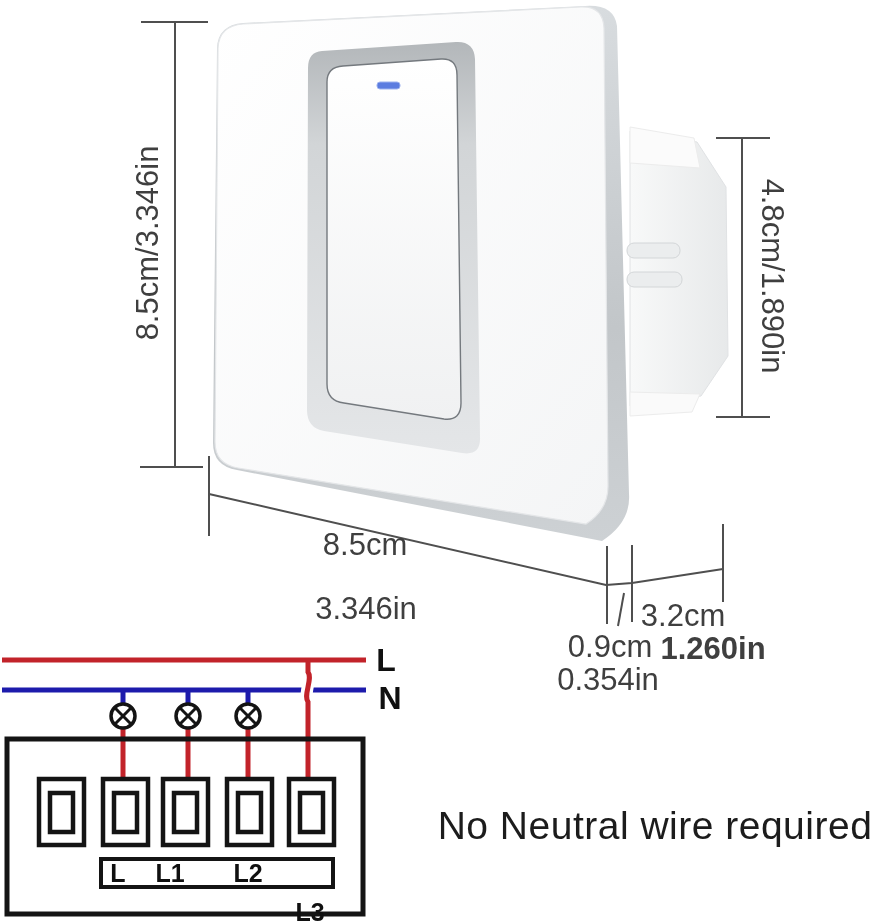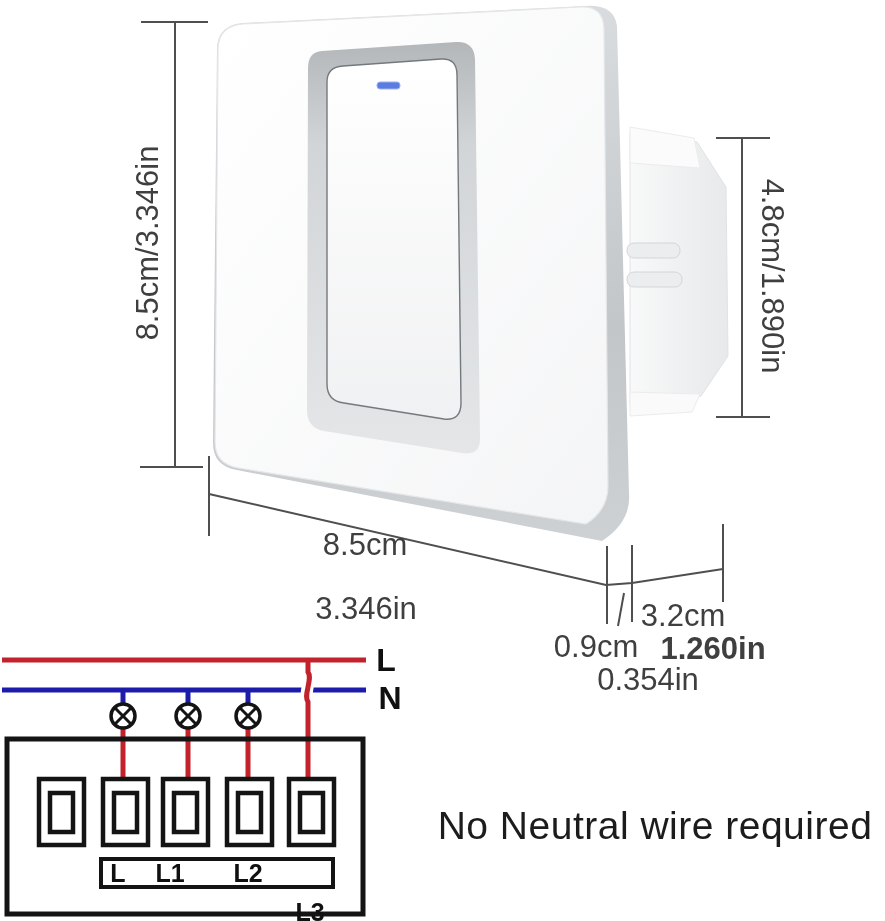--- a/index.html
+++ b/index.html
@@ -183,22 +183,22 @@
     </g>
   </svg>
 
   <div class="lbl rot-ccw" style="left:147px;top:243px;">8.5cm/3.346in</div>
 
   <div class="lbl rot-cw" style="left:772px;top:276px;">4.8cm/1.890in</div>
 
   <div class="lbl" style="left:365px;top:544px;">8.5cm</div>
   <div class="lbl" style="left:366px;top:608px;">3.346in</div>
 
-  <div class="lbl" style="left:596px;top:646px;">0.9cm</div>
-  <div class="lbl" style="left:608px;top:679px;margin-left:40px;">0.354in</div>
+  <div class="lbl" style="left:610px;top:646px;">0.9cm</div>
+  <div class="lbl" style="left:608px;top:679px;">0.354in</div>
 
   <div class="lbl" style="left:683px;top:615px;">3.2cm</div>
   <div class="lbl" style="left:713px;top:648px;font-weight:bold;">1.260in</div>
 
   <div class="wire-lbl" style="left:386px;top:660px;">L</div>
   <div class="wire-lbl" style="left:390px;top:698px;">N</div>
 
   <div class="term-lbl" style="left:118px;top:873px;">L</div>
   <div class="term-lbl" style="left:170px;top:873px;">L1</div>
   <div class="term-lbl" style="left:248px;top:873px;">L2</div>

